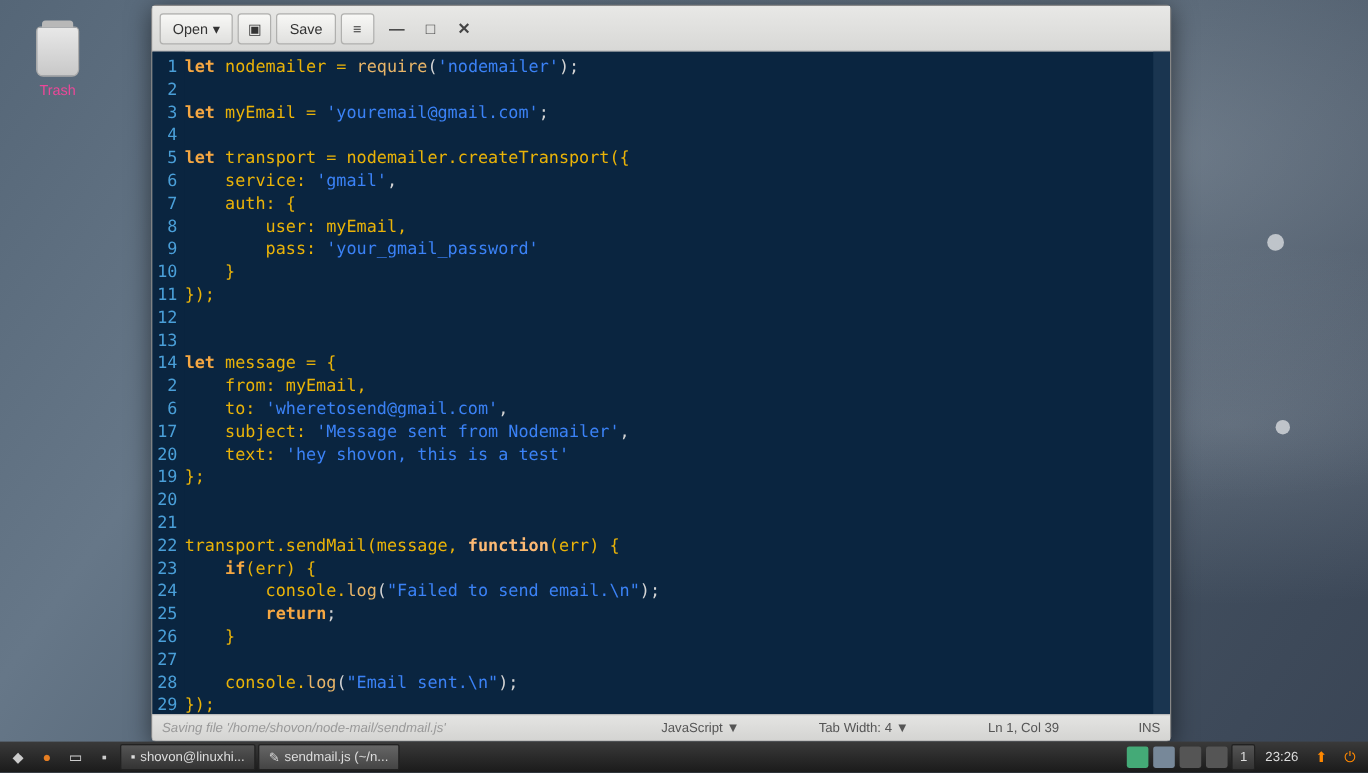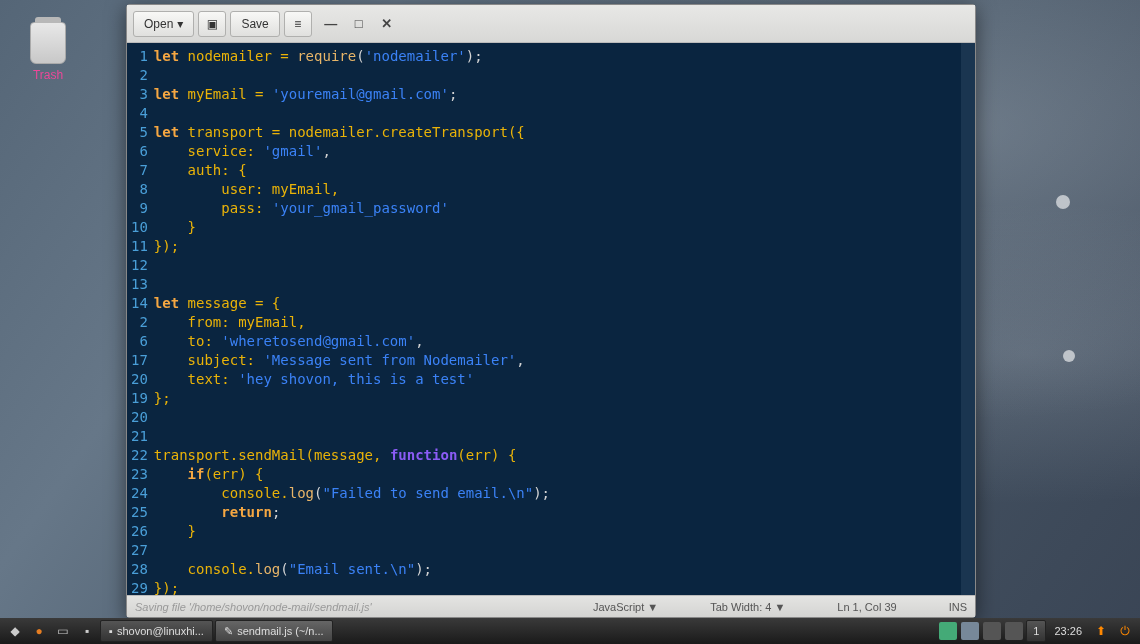--- a/index.html
+++ b/index.html
@@ -114,40 +114,40 @@
 }
 .code {
   flex: 1;
   padding: 4px 0;
   color: #d4d4d4;
   white-space: pre;
   line-height: 19px;
 }
 .code .kw { color: #f5a742; font-weight: bold; }
 .code .str { color: #3b82f6; }
-.code .fn { color: #8b5cf6; font-weight: bold; text-align: right; }
+.code .fn { color: #fdba74; font-weight: bold; text-align: right; }
 .code .id { color: #eab308; }
 .code .op { color: #d4d4d4; }
 .code .call { color: #e8b568; margin-top: 24px; }
 .scrollbar {
   position: absolute;
   right: 0; top: 0; bottom: 0;
   width: 14px;
   background: #1a3550;
 }
 .statusbar {
   height: 22px;
   background: linear-gradient(#e4e4e2, #d4d4d2);
   border-top: 1px solid #bbb;
   font-size: 11px;
   color: #555;
   display: flex;
   align-items: center;
   padding: 0 8px;
-  gap: 12px;
+  gap: 26px;
 }
 .statusbar .spacer { flex: 1; }
 .statusbar .itm { cursor: pointer; margin-left: 40px; }
 .taskbar {
   position: absolute;
   bottom: 0; left: 0; right: 0;
   height: 26px;
   background: linear-gradient(#3a3a3a, #1a1a1a);
   display: flex;
   align-items: center;

